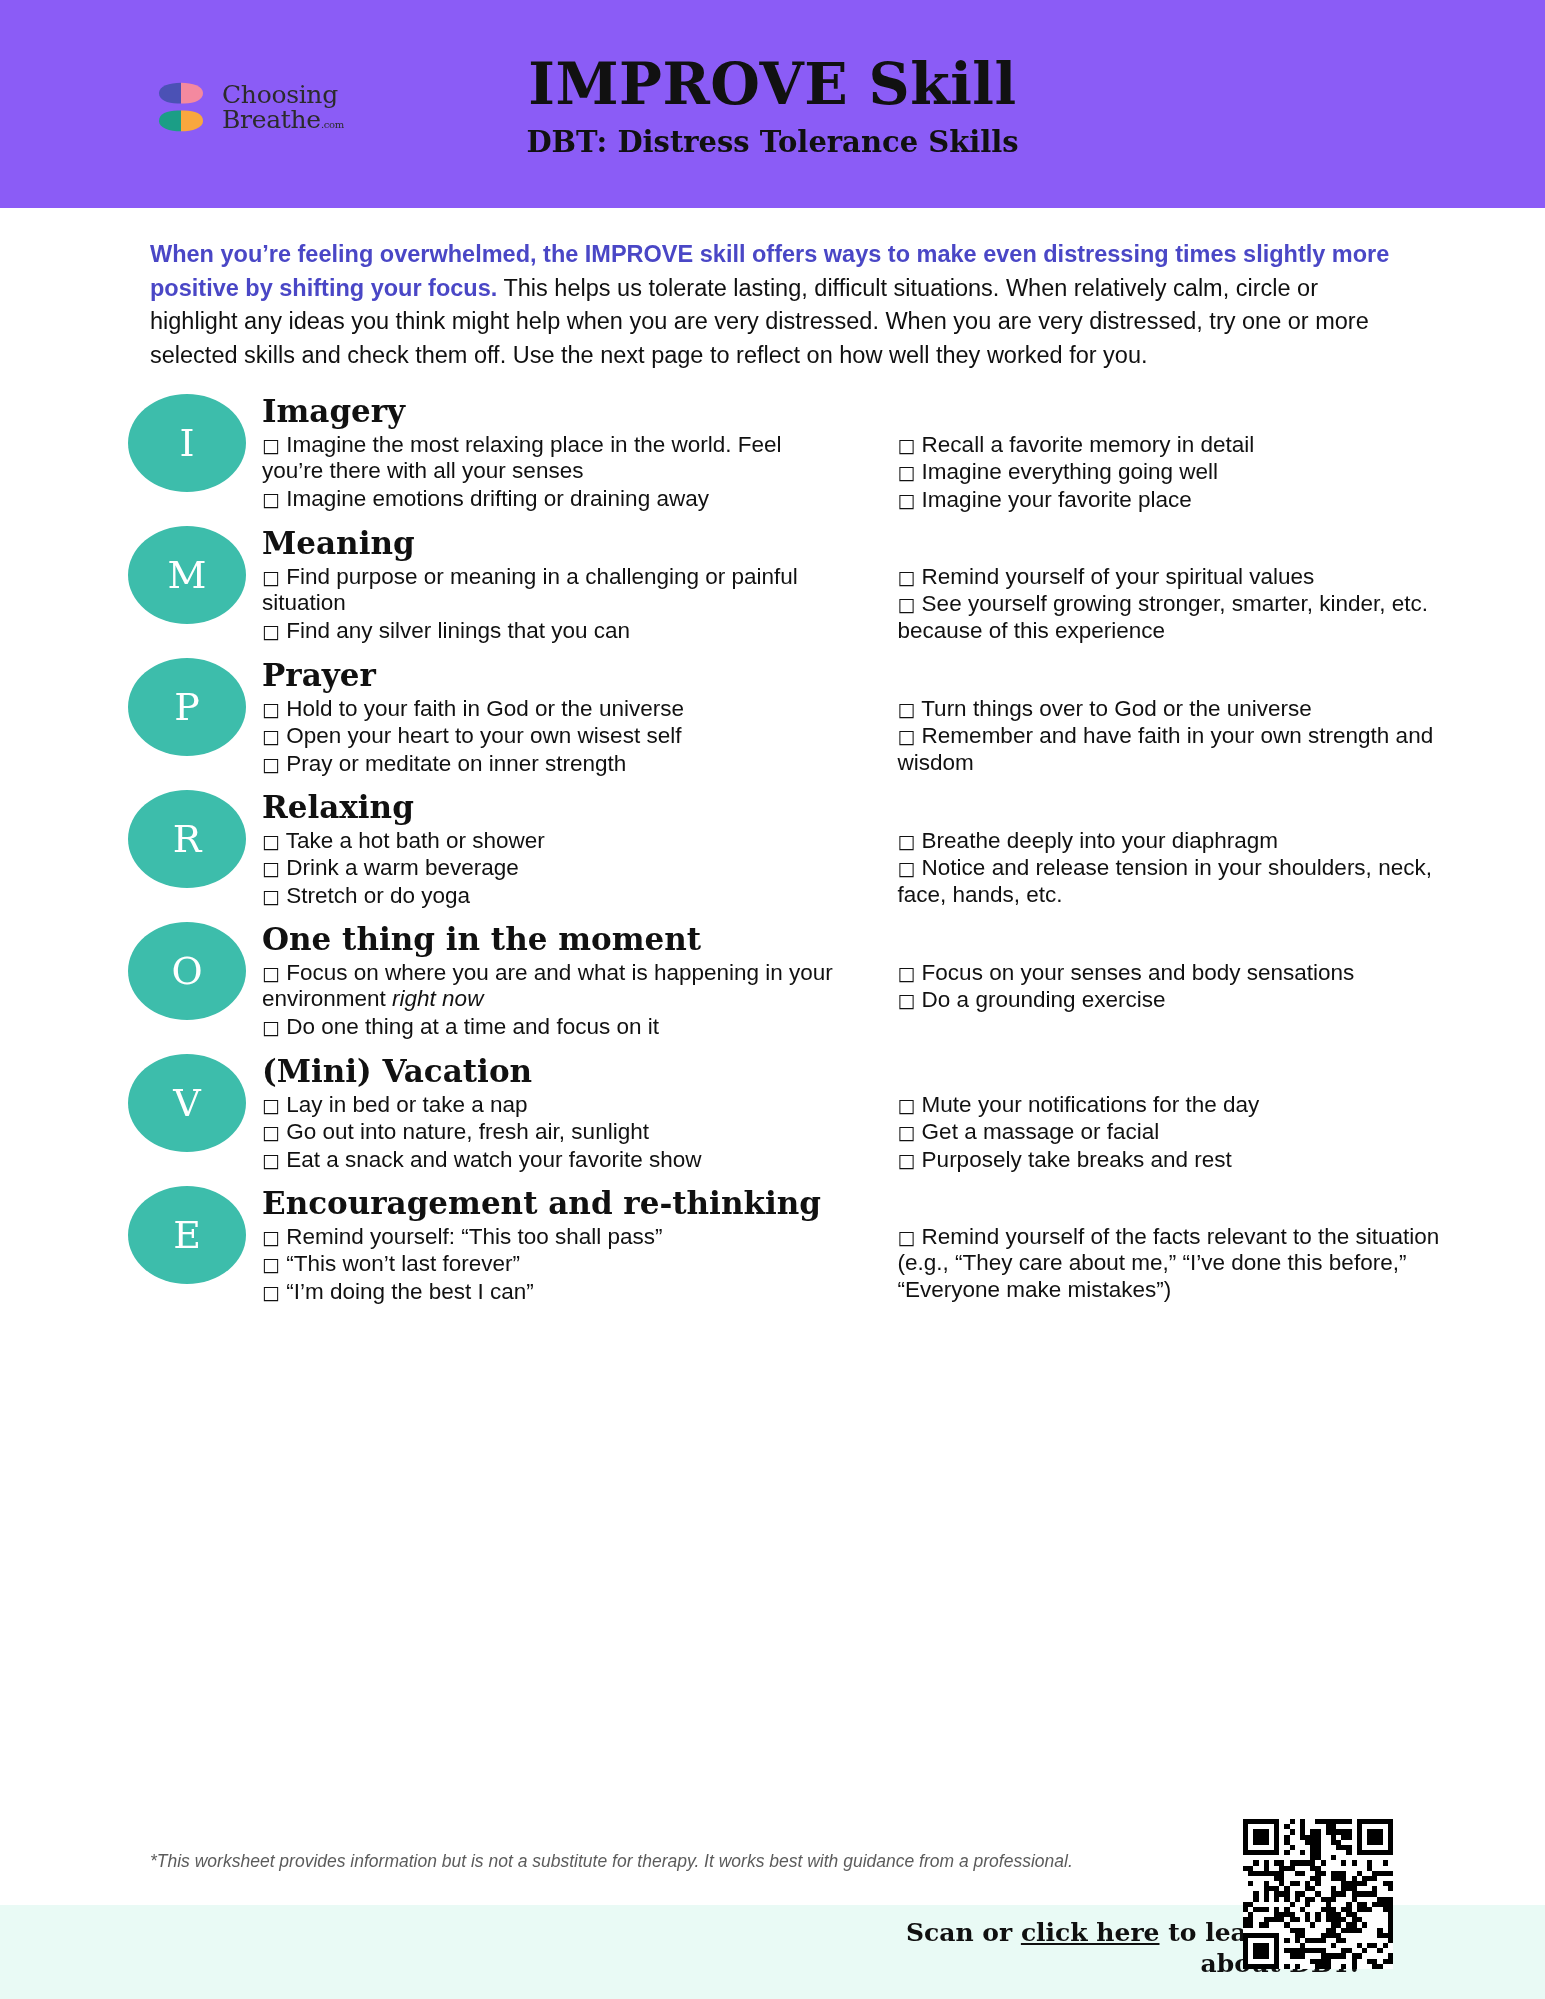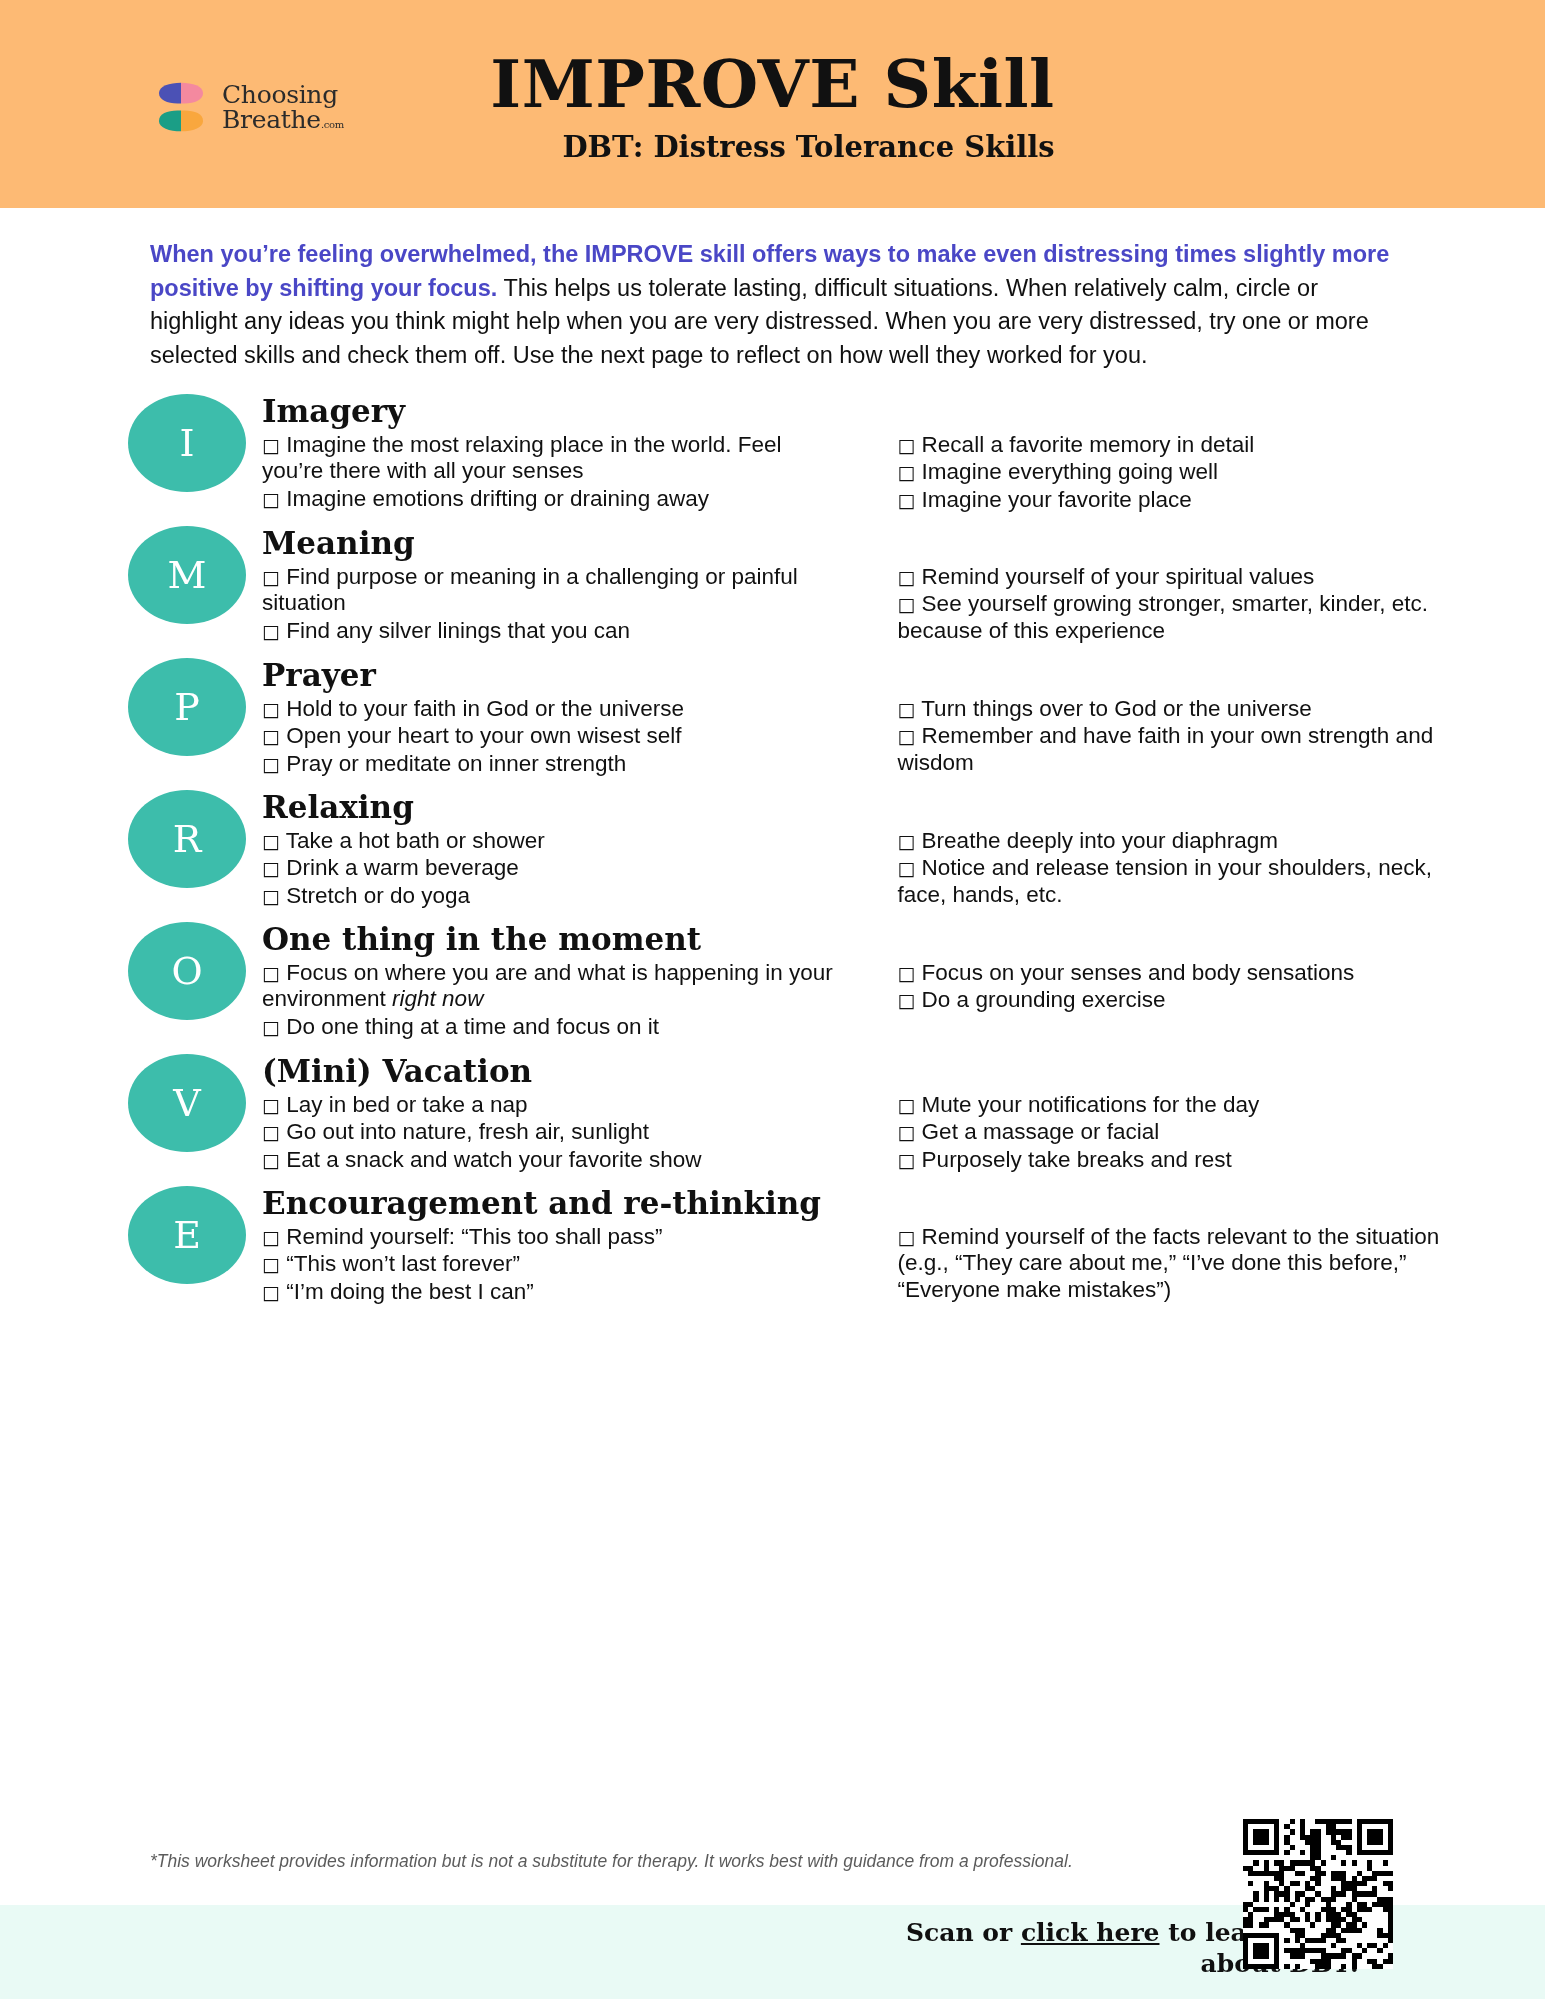--- a/index.html
+++ b/index.html
@@ -9,21 +9,21 @@
     height: 1999px;
     background: #ffffff;
     font-family: "DejaVu Sans", sans-serif;
     position: relative;
     overflow: hidden;
   }
 
   
   .header {
     height: 208px;
-    background: #fdba74;
+    background: #8b5cf6;
     position: relative;
     display: flex;
     align-items: center;
     justify-content: center;
   }
   .logo-wrap {
     position: absolute;
     left: 152px;
     top: 78px;
     display: flex;
@@ -37,21 +37,21 @@
     color: #2b2b2b;
   }
   .logo-text .l1 { font-size: 25px; display:block; letter-spacing:-0.3px;}
   .logo-text .l2 { font-size: 25px; display:block; letter-spacing:-0.3px;}
   .logo-text .dotcom { font-size: 10px; }
 
   .title-block { text-align: center; margin-top: 4px; }
   .main-title {
     font-family: "DejaVu Serif", serif;
     font-weight: bold;
-    font-size: 66px;
+    font-size: 57px;
     color: #111111;
     letter-spacing: 0.5px;
     line-height: 1.1;
   }
   .sub-title {
     font-family: "DejaVu Serif", serif;
     font-weight: bold;
     font-size: 29px;
     color: #111111;
     margin-top: 10px;

